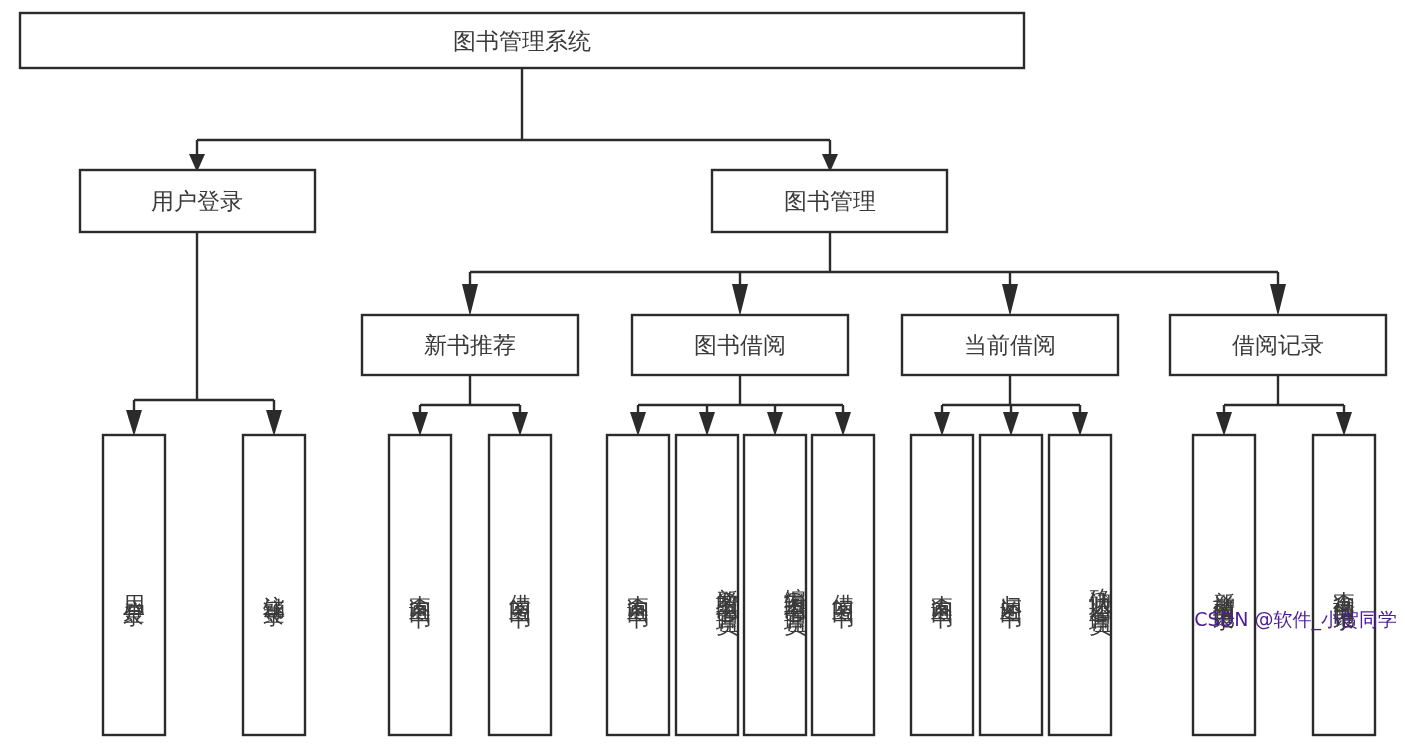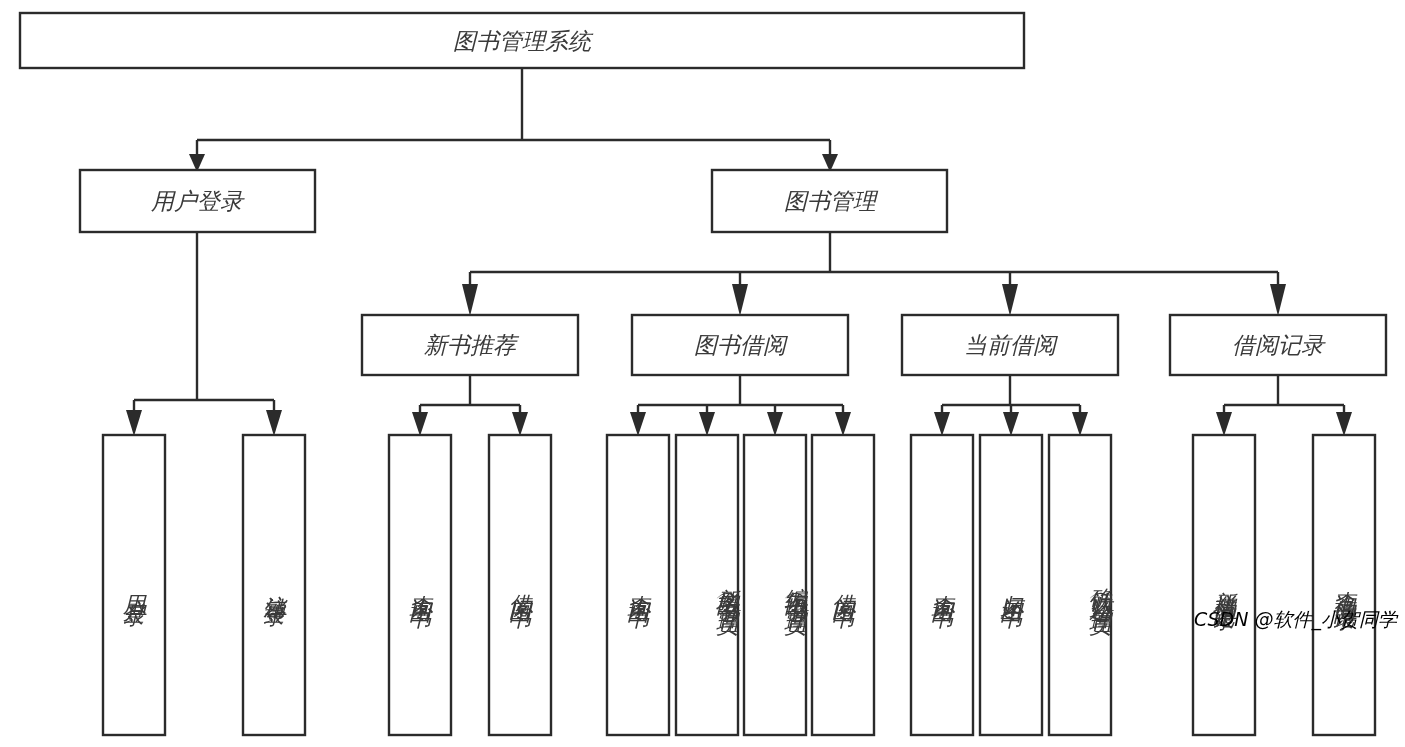--- a/index.html
+++ b/index.html
@@ -11,21 +11,20 @@
     width: 1405px;
     height: 747px;
     font-family: "DejaVu Sans", "Liberation Sans", sans-serif;
     overflow: hidden;
     position: relative;
   }
   #diagram-root {
     position: relative;
     width: 1405px;
     height: 639px;
-    font-style: italic;
   }
   svg.diagram-canvas {
     position: absolute;
     left: 0;
     top: 0;
     width: 1405px;
     height: 747px;
     display: block;
   }
   .node-box {
@@ -62,21 +61,21 @@
     display: flex;
     align-items: center;
     justify-content: center;
     white-space: nowrap;
     pointer-events: none;
   }
   .watermark {
     position: absolute;
     right: 8px;
     bottom: 6px;
-    color: #000000;
+    color: #4c1d95;
     font-family: "DejaVu Sans", "Liberation Sans", sans-serif;
     font-size: 19px;
     white-space: nowrap;
     user-select: none;
   }
 </style>
 </head>
 <body>
 
 <div id="diagram-root">

